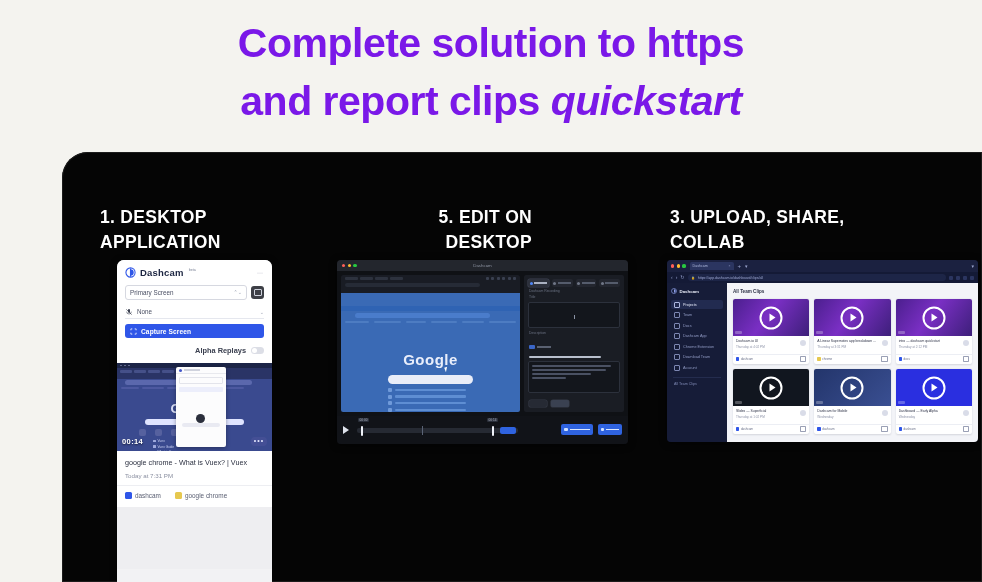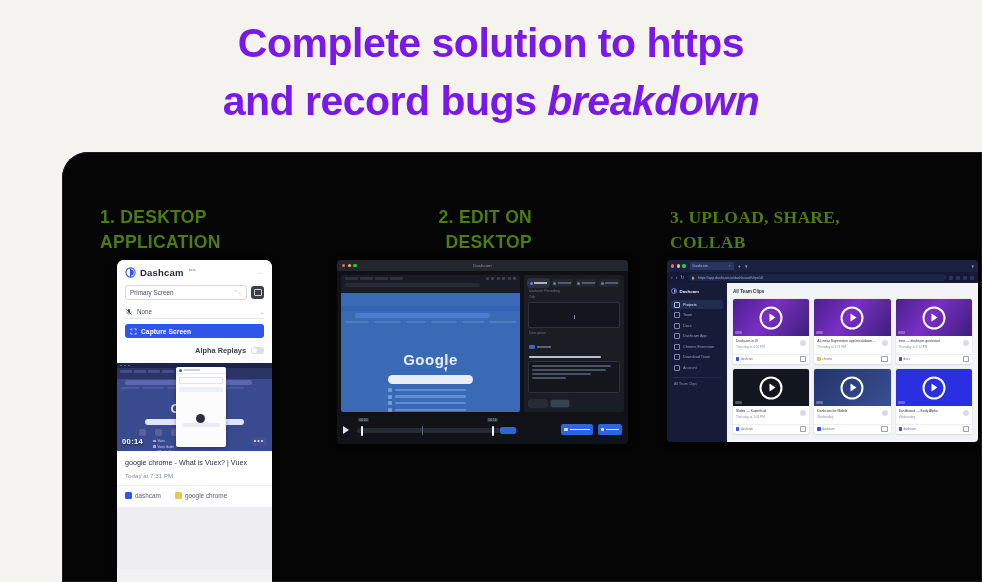--- a/index.html
+++ b/index.html
@@ -26,21 +26,21 @@
   
   .stage{
     position:absolute;left:62px;top:152px;width:920px;height:430px;
     background:#050505;
     border-top-left-radius:26px;
     border-bottom-left-radius:0;
     box-shadow:0 0 0 1px #1c1c1c inset;
     overflow:hidden;
   }
   .col-head{
-    color:#4d7c0f;font-weight:bold;font-size:17.5px;line-height:1.42;
+    color:#ffffff;font-weight:bold;font-size:17.5px;line-height:1.42;
     letter-spacing:0.3px;white-space:pre-line;
   }
 
   
   .p1-head{position:absolute;left:38px;top:53px;}
   .app{
     position:absolute;left:55px;top:108px;width:155px;height:322px;
     background:#f2f2f4;border-radius:7px 7px 0 0;overflow:hidden;
     box-shadow:0 1px 6px rgba(0,0,0,.55);
   }
@@ -218,21 +218,21 @@
   .tl-tag.b{right:20px;}
   .tl-split{position:absolute;right:2px;top:3px;width:16px;height:7px;border-radius:2px;background:#2f63e0;}
   .foot-btns{position:absolute;right:6px;top:8px;display:flex;gap:5px;}
   .fbtn{
     height:11px;border-radius:2px;background:#2f63e0;display:flex;align-items:center;gap:2px;padding:0 3px;
   }
   .fbtn i{display:block;width:3.5px;height:3.5px;border-radius:1px;background:#cfe0ff;}
   .fbtn u{display:block;height:1.8px;background:#dce8ff;text-decoration:none;}
 
   
-  .p3-head{position:absolute;left:608px;top:53px;font-family:Liberation Serif, serif;}
+  .p3-head{position:absolute;left:608px;top:53px;}
   .web{
     position:absolute;left:605px;top:108px;width:311px;height:182px;
     background:#10142a;border-radius:4px;overflow:hidden;
     box-shadow:0 1px 7px rgba(0,0,0,.6);
   }
   .web-tabbar{height:12px;background:#1b2140;display:flex;align-items:center;padding:0 4px;gap:4px;}
   .web-tabbar .tl{display:flex;gap:2.5px;}
   .web-tabbar .tl i{display:block;width:3.2px;height:3.2px;border-radius:50%;}
   .web-tabbar .tl i:nth-child(1){background:#ff5f57;}
   .web-tabbar .tl i:nth-child(2){background:#febc2e;}
@@ -300,21 +300,21 @@
   .wc-tag .sq.g{background:#e6c84f;}
   .wc-tags .mon{position:absolute;right:3px;width:4.5px;height:3.4px;border:.6px solid #9aa0b5;border-radius:.8px;}
 </style>
 </head>
 <body>
 
 <div class="page">
 
   <div class="headline">
     <span>Complete solution to https</span>
-    <span class="l2"><span>and record bugs </span><em>breakdown</em></span>
+    <span class="l2"><span>and report clips </span><em>quickstart</em></span>
   </div>
 
   <div class="stage">
 
     <div class="col-head p1-head">1. DESKTOP
 APPLICATION</div>
 
     <div class="app">
       <div class="app-top">
 
@@ -423,21 +423,21 @@
           </span>
           <span class="vtag">
             <i class="sq g"></i>
             <span>google chrome</span>
           </span>
         </div>
       </div>
       <div class="app-rest"></div>
     </div>
 
-    <div class="col-head p2-head">2. EDIT ON
+    <div class="col-head p2-head">5. EDIT ON
 DESKTOP</div>
 
     <div class="editor">
       <div class="ed-bar">
         <span class="tl">
             <i></i>
             <i></i>
             <i></i>
           </span>
         <span class="tt">Dashcam</span>

